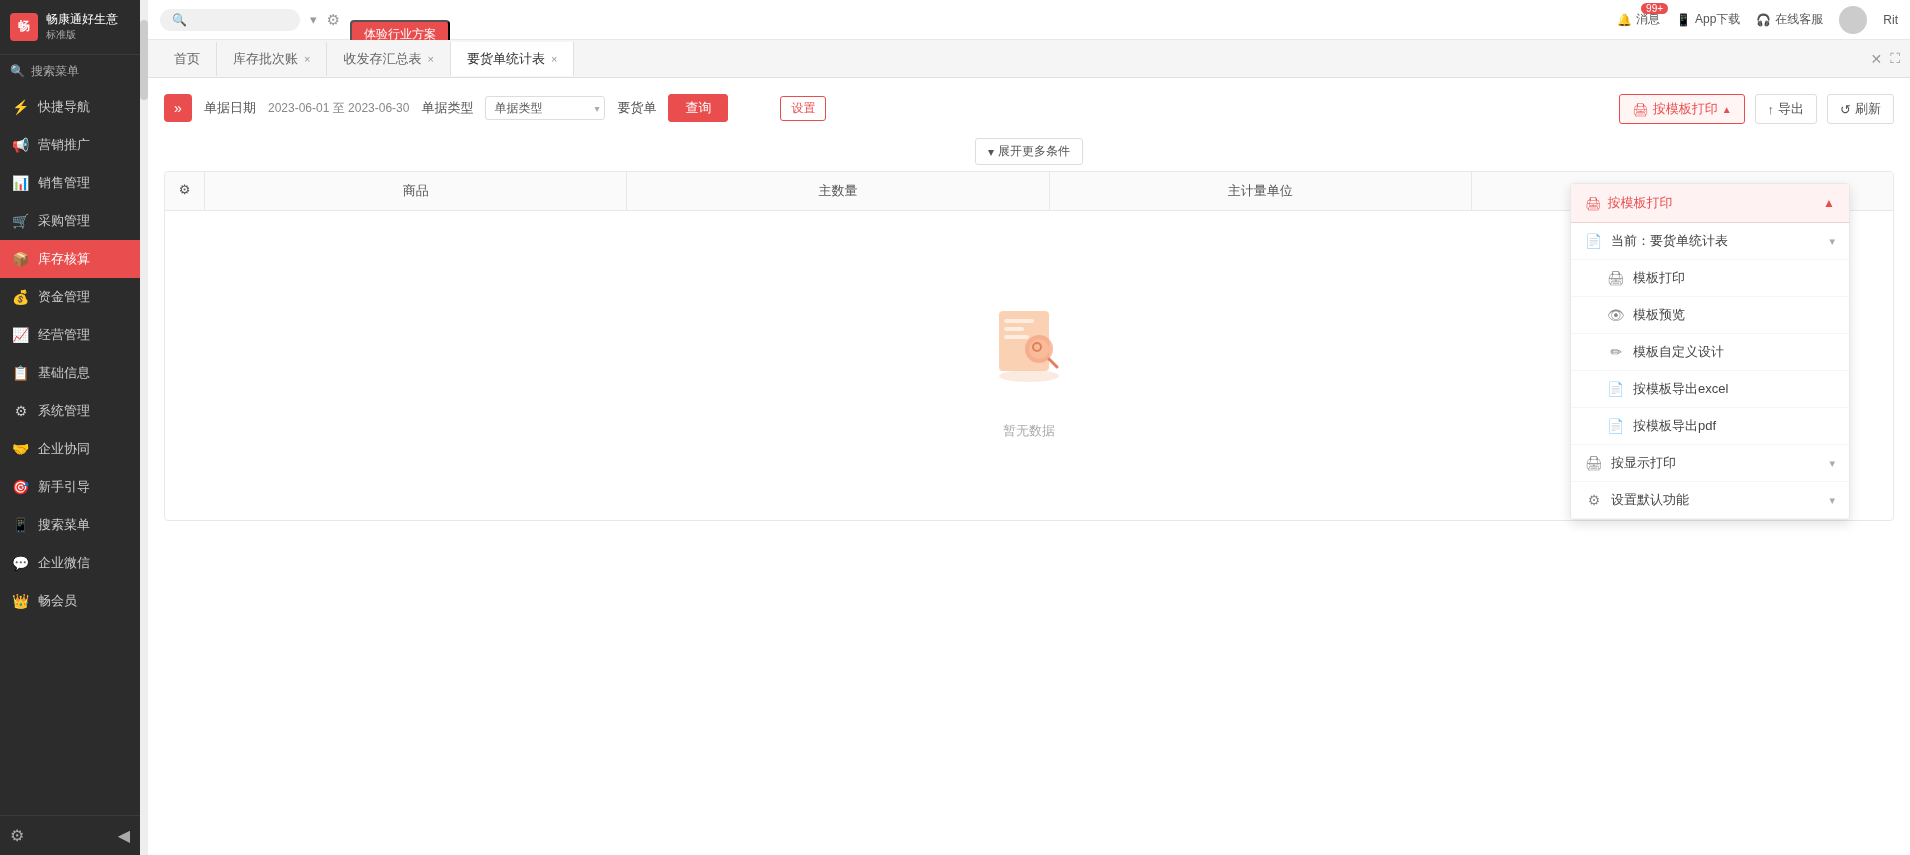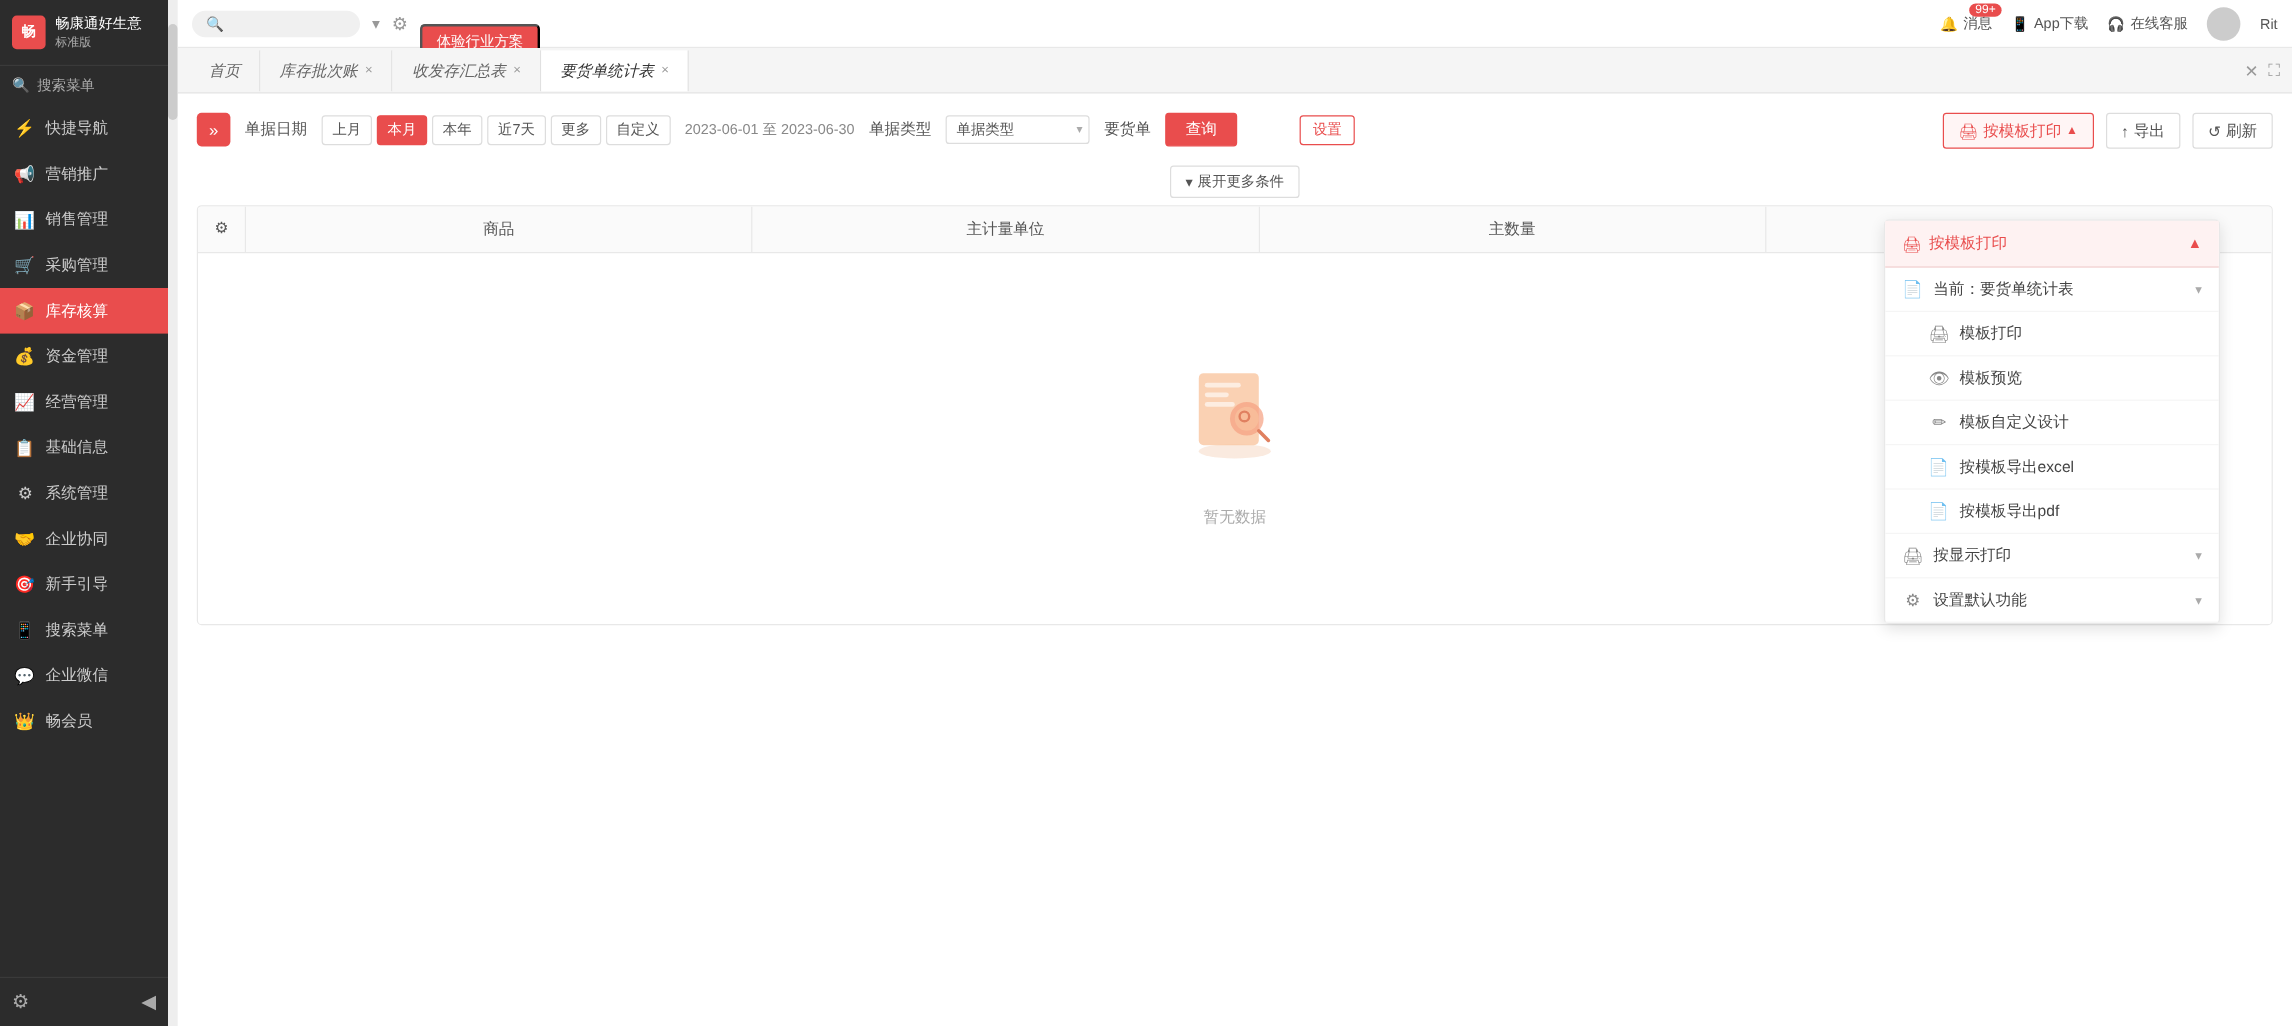--- a/index.html
+++ b/index.html
@@ -32,21 +32,21 @@
     .topbar-trial { background: #e94d4d; color: #fff; border-radius: 4px; padding: 4px 12px; font-size: 12px; cursor: pointer; margin-top: 29px; }
     .topbar-spacer { flex: 1; }
     .topbar-actions { display: flex; align-items: center; gap: 16px; }
     .topbar-action { display: flex; align-items: center; gap: 4px; color: #555; font-size: 12px; cursor: pointer; position: relative; }
     .topbar-badge { background: #e94d4d; color: #fff; border-radius: 8px; padding: 0 5px; font-size: 10px; position: absolute; top: -8px; right: -8px; }
     .topbar-avatar { width: 28px; height: 28px; background: #ccc; border-radius: 50%; }
     .topbar-username { color: #555; font-size: 12px; }
 
     
     .tabbar { height: 38px; background: #f5f5f5; display: flex; align-items: center; padding: 0 10px; gap: 0; border-bottom: 1px solid #e0e0e0; }
-    .tab { display: flex; align-items: center; gap: 6px; padding: 8px 16px; font-size: 13px; cursor: pointer; color: #666; background: #f5f5f5; border-right: 1px solid #e0e0e0; font-style: italic; }
+    .tab { display: flex; align-items: center; gap: 6px; padding: 8px 16px; font-size: 13px; cursor: pointer; color: #666; background: #f5f5f5; border-right: 1px solid #e0e0e0; }
     .tab.active { background: #fff; color: #333; font-weight: 500; }
     .tab-close { color: #999; font-size: 11px; cursor: pointer; }
     .tabbar-controls { margin-left: auto; display: flex; align-items: center; gap: 8px; color: #999; cursor: pointer; font-size: 16px; }
 
     
     .content { flex: 1; background: #fff; overflow: auto; padding: 16px; position: relative; }
     .page-title { font-size: 16px; font-weight: 600; color: #333; margin-bottom: 16px; }
 
     
     .filter-bar { display: flex; align-items: center; gap: 12px; margin-bottom: 10px; flex-wrap: wrap; }
@@ -247,28 +247,20 @@
       </button>
       <button class="toolbar-btn">
         <span>↺</span>
         <span>刷新</span>
       </button>
     </div>
 
     <div class="filter-bar">
       <div class="filter-expand">»</div>
       <span class="filter-label">单据日期</span>
-      <div class="filter-date-btns">
-        <button class="filter-btn">上月</button>
-        <button class="filter-btn active">本月</button>
-        <button class="filter-btn">本年</button>
-        <button class="filter-btn">近7天</button>
-        <button class="filter-btn">更多</button>
-        <button class="filter-btn">自定义</button>
-      </div>
       <span class="filter-date-range">2023-06-01 至 2023-06-30</span>
       <span class="filter-label">单据类型</span>
       <div class="filter-select-wrap">
         <select class="filter-select" style="min-width:120px;">
           <option>单据类型</option>
         </select>
       </div>
       <span class="filter-label">要货单</span>
       <button class="toolbar-btn toolbar-btn-primary" style="padding: 4px 16px;">查询</button>
       <button class="setting-btn">设置</button>
@@ -278,22 +270,22 @@
       <div class="filter-expand-btn">
         <span>▾</span>
         <span>展开更多条件</span>
       </div>
     </div>
 
     <div class="table-wrap">
       <div class="table-header">
         <div class="th" style="flex: 0 0 40px;">⚙</div>
         <div class="th">商品</div>
+        <div class="th">主数量</div>
         <div class="th">主计量单位</div>
-        <div class="th">主数量</div>
         <div class="th">零售金额</div>
       </div>
 
       <div class="empty-state">
         <div class="empty-icon">
           
           <svg width="100" height="100" viewBox="0 0 100 100">
             <ellipse cx="50" cy="85" rx="30" ry="6" fill="#f5d5c0" opacity="0.5"></ellipse>
             <rect x="20" y="20" width="50" height="60" rx="4" fill="#f9c5a0" opacity="0.8"></rect>
             <rect x="25" y="28" width="30" height="4" rx="2" fill="#fff" opacity="0.6"></rect>

